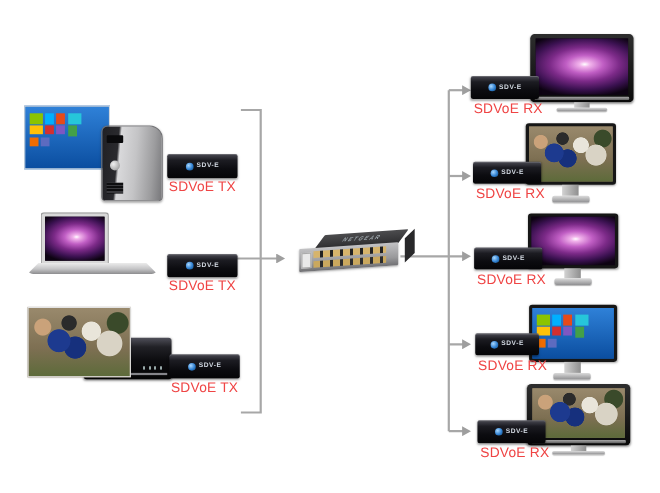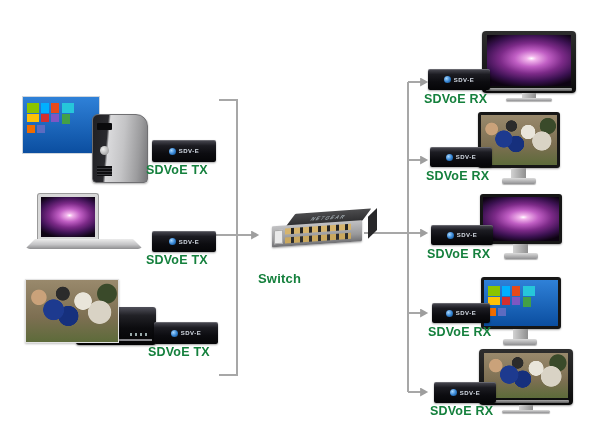--- a/index.html
+++ b/index.html
@@ -13,22 +13,22 @@
 
   
   .epbox{position:absolute;z-index:4;border-radius:2px;
          background:linear-gradient(180deg,#4b4b54 0%,#1c1c22 26%,#0c0c10 62%,#050507 100%);
          box-shadow:0 1px 2px rgba(0,0,0,.35), inset 0 1px 0 rgba(255,255,255,.18);
          display:flex;align-items:center;justify-content:center;gap:3px;}
   .logo-dot{width:7px;height:7px;border-radius:50%;flex:0 0 auto;
             background:radial-gradient(circle at 35% 35%,#a8d8ff 0%,#2f7fd0 55%,#17476f 100%);}
   .brand{color:#d4dbe4;font-size:6px;font-weight:700;letter-spacing:.5px;line-height:1;}
 
-  .dev-label{position:absolute;z-index:5;font-size:12.5px;font-weight:700;color:#15803d;
-             text-align:left;letter-spacing:.2px;white-space:nowrap;}
+  .dev-label{position:absolute;z-index:5;font-size:12.5px;font-weight:400;color:#ef4444;
+             text-align:center;letter-spacing:.2px;white-space:nowrap;}
 
   
   .screen-purple{background-color:#0d0312;
     background-image:radial-gradient(ellipse 70% 55% at 53% 46%,
       #ffffff 0%,#f2b4ec 9%,#c express 0;
       );}
   .screen-purple{background-color:#0d0312;
     background-image:radial-gradient(ellipse 72% 58% at 53% 46%,
       #ffffff 0%,#f2b4ec 8%,#c05ec4 28%,#7c2a88 52%,#3a1150 78%,#0d0312 100%);}
   .screen-windows{background-color:#1565c0;
@@ -171,21 +171,20 @@
     <div class="sw-body">
       <div class="sw-top">NETGEAR</div>
       <div class="sw-side"></div>
       <div class="sw-front">
         <div class="sw-tag"></div>
         <div class="sw-ports1"></div>
         <div class="sw-ports2"></div>
       </div>
     </div>
   </div>
-  <div class="dev-label" style="left:258px;top:271px;width:124px;font-size:13px;">Switch</div>
 
   <div class="abs tv" style="left:482px;top:31px;width:94px;height:62px;">
     <div class="fill screen-purple"></div>
     <div class="tv-chin"></div>
   </div>
   <div class="abs neck" style="left:522px;top:93px;width:14px;height:5px;"></div>
   <div class="abs base" style="left:506px;top:98px;width:46px;height:3px;"></div>
   <div class="epbox" style="left:428px;top:69px;width:62px;height:21px;">
     <span class="logo-dot"></span>
     <span class="brand">SDV-E</span>

